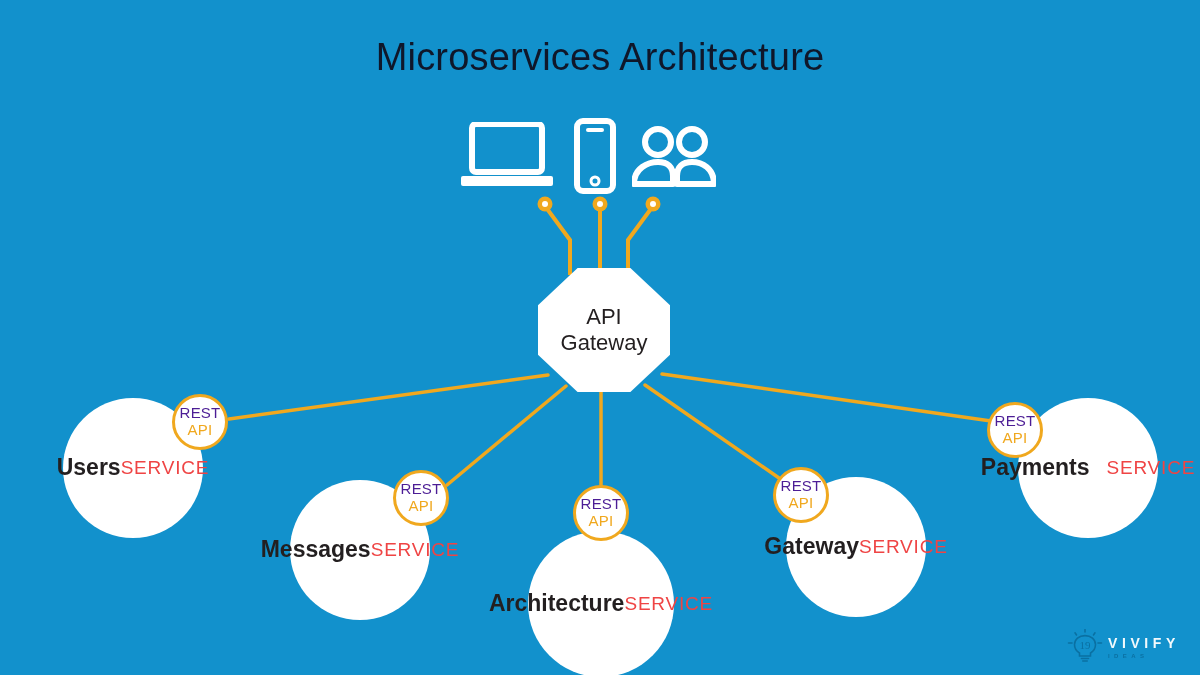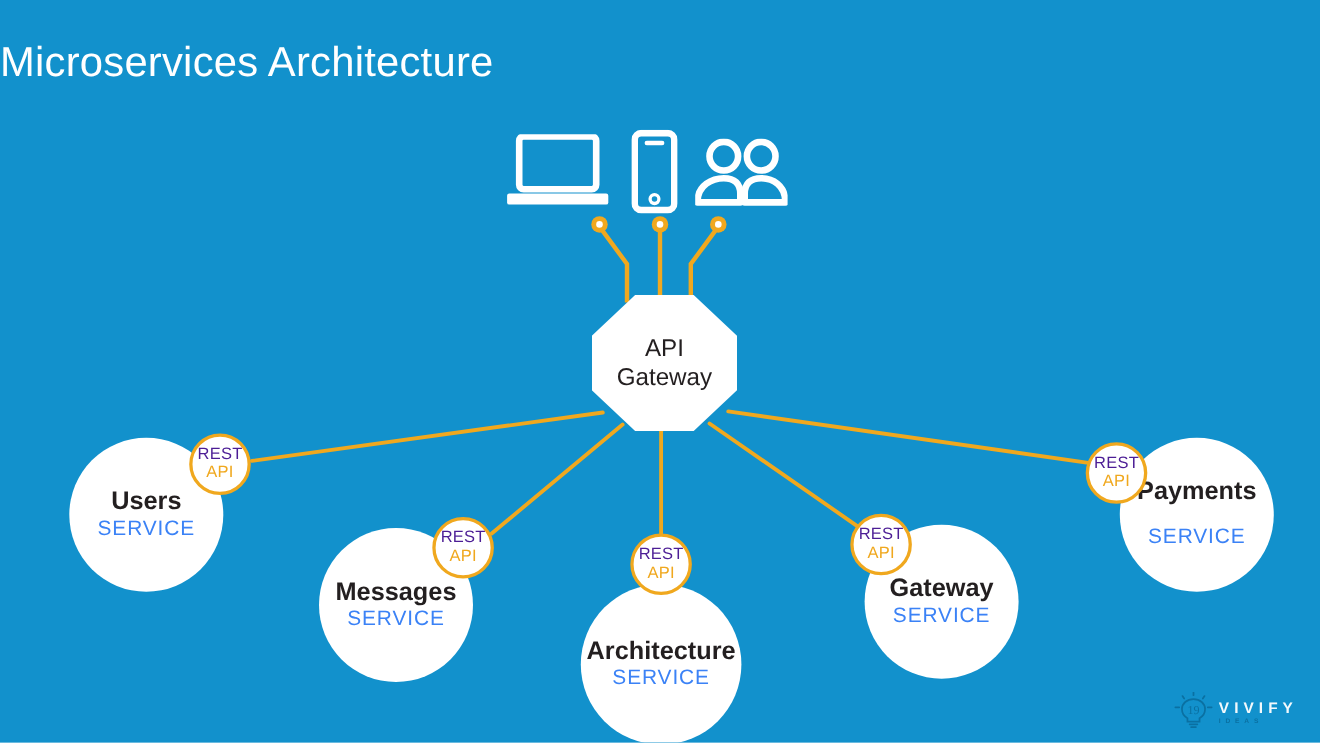--- a/index.html
+++ b/index.html
@@ -19,21 +19,22 @@
     background: #1291CC;
     overflow: hidden;
   }
 
   
   .title {
     position: absolute;
     top: 36px;
     left: 0;
     width: 1200px;
-    color: #ffffff;
+    text-align: center;
+    color: #0f172a;
     font-size: 38px;
     font-weight: 400;
     letter-spacing: 0.2px;
     font-family: "Liberation Sans", sans-serif;
   }
 
   
   svg.links {
     position: absolute;
     left: 0;
@@ -72,34 +73,34 @@
     text-align: center;
   }
   .gateway span { display: block; }
 
   
   .service {
     position: absolute;
     background: #ffffff;
     border-radius: 50%;
     display: flex;
-    flex-direction: column;
+    flex-direction: row;
     align-items: center;
     justify-content: center;
     text-align: center;
   }
   .service .svc-name {
     color: #231f20;
     font-weight: bold;
     font-size: 23px;
     line-height: 1.1;
     white-space: nowrap;
   }
   .service .svc-sub {
-    color: #3b82f6;
+    color: #ef4444;
     font-size: 19px;
     letter-spacing: 0.8px;
     line-height: 1.35;
     white-space: nowrap;
   }
 
   
   .badge {
     position: absolute;
     width: 56px;

